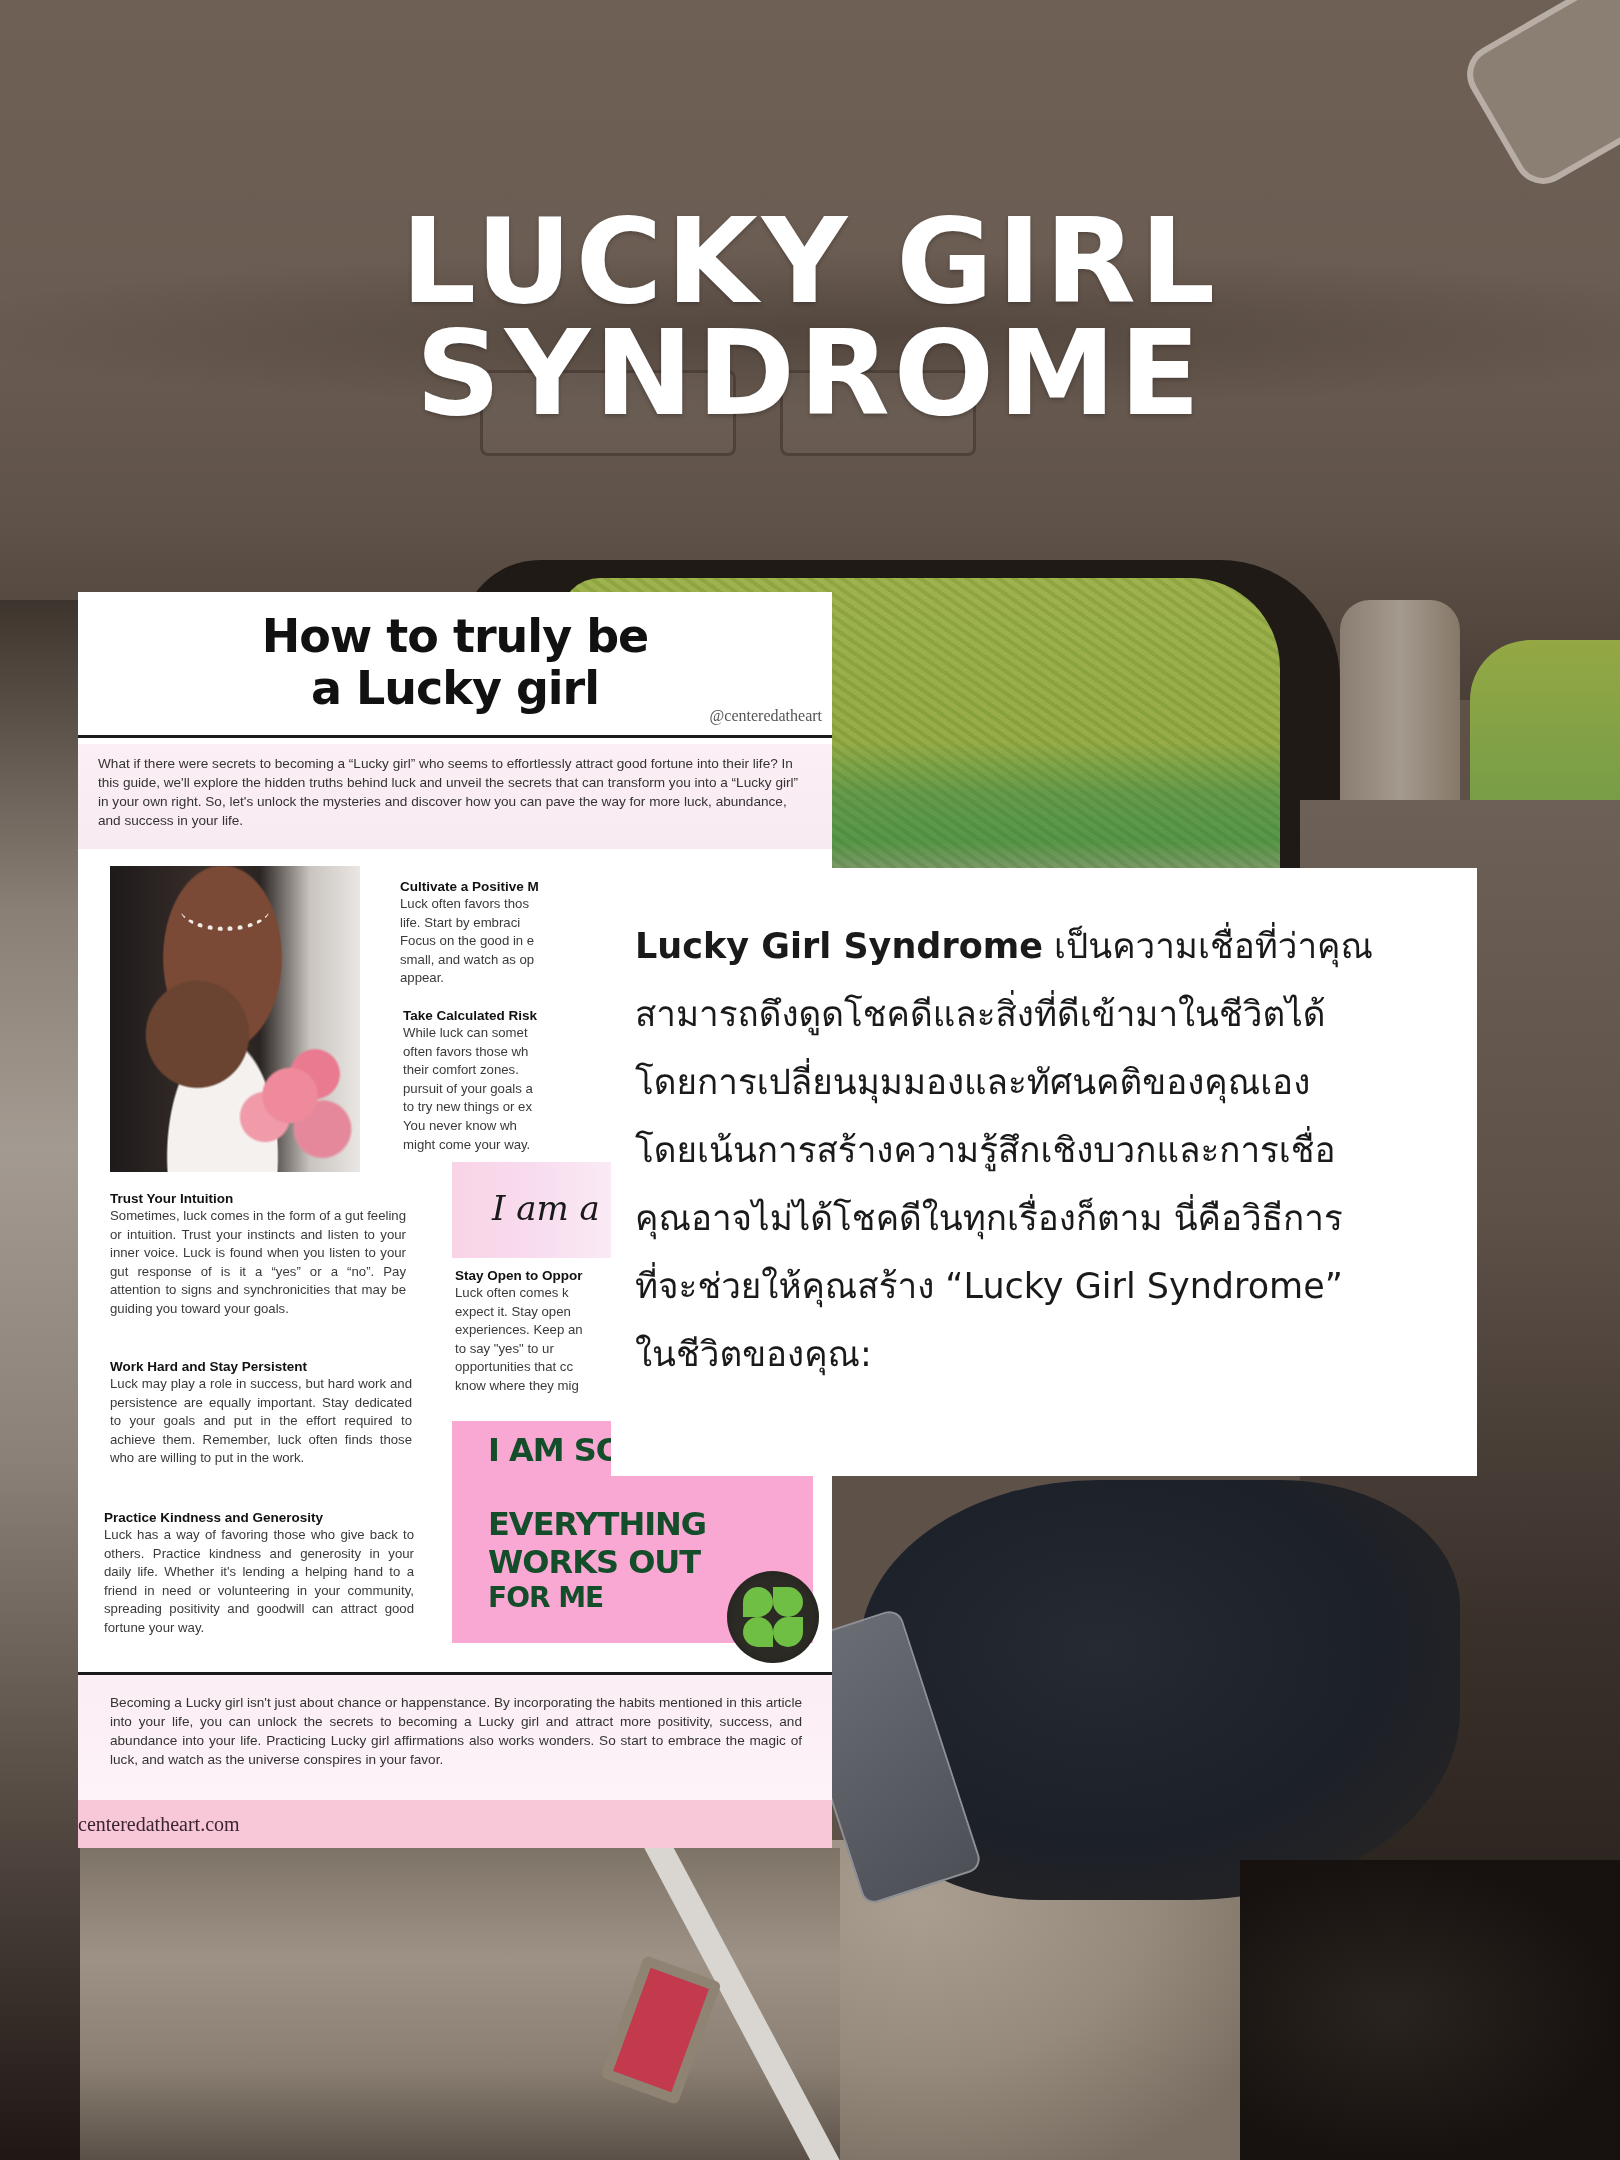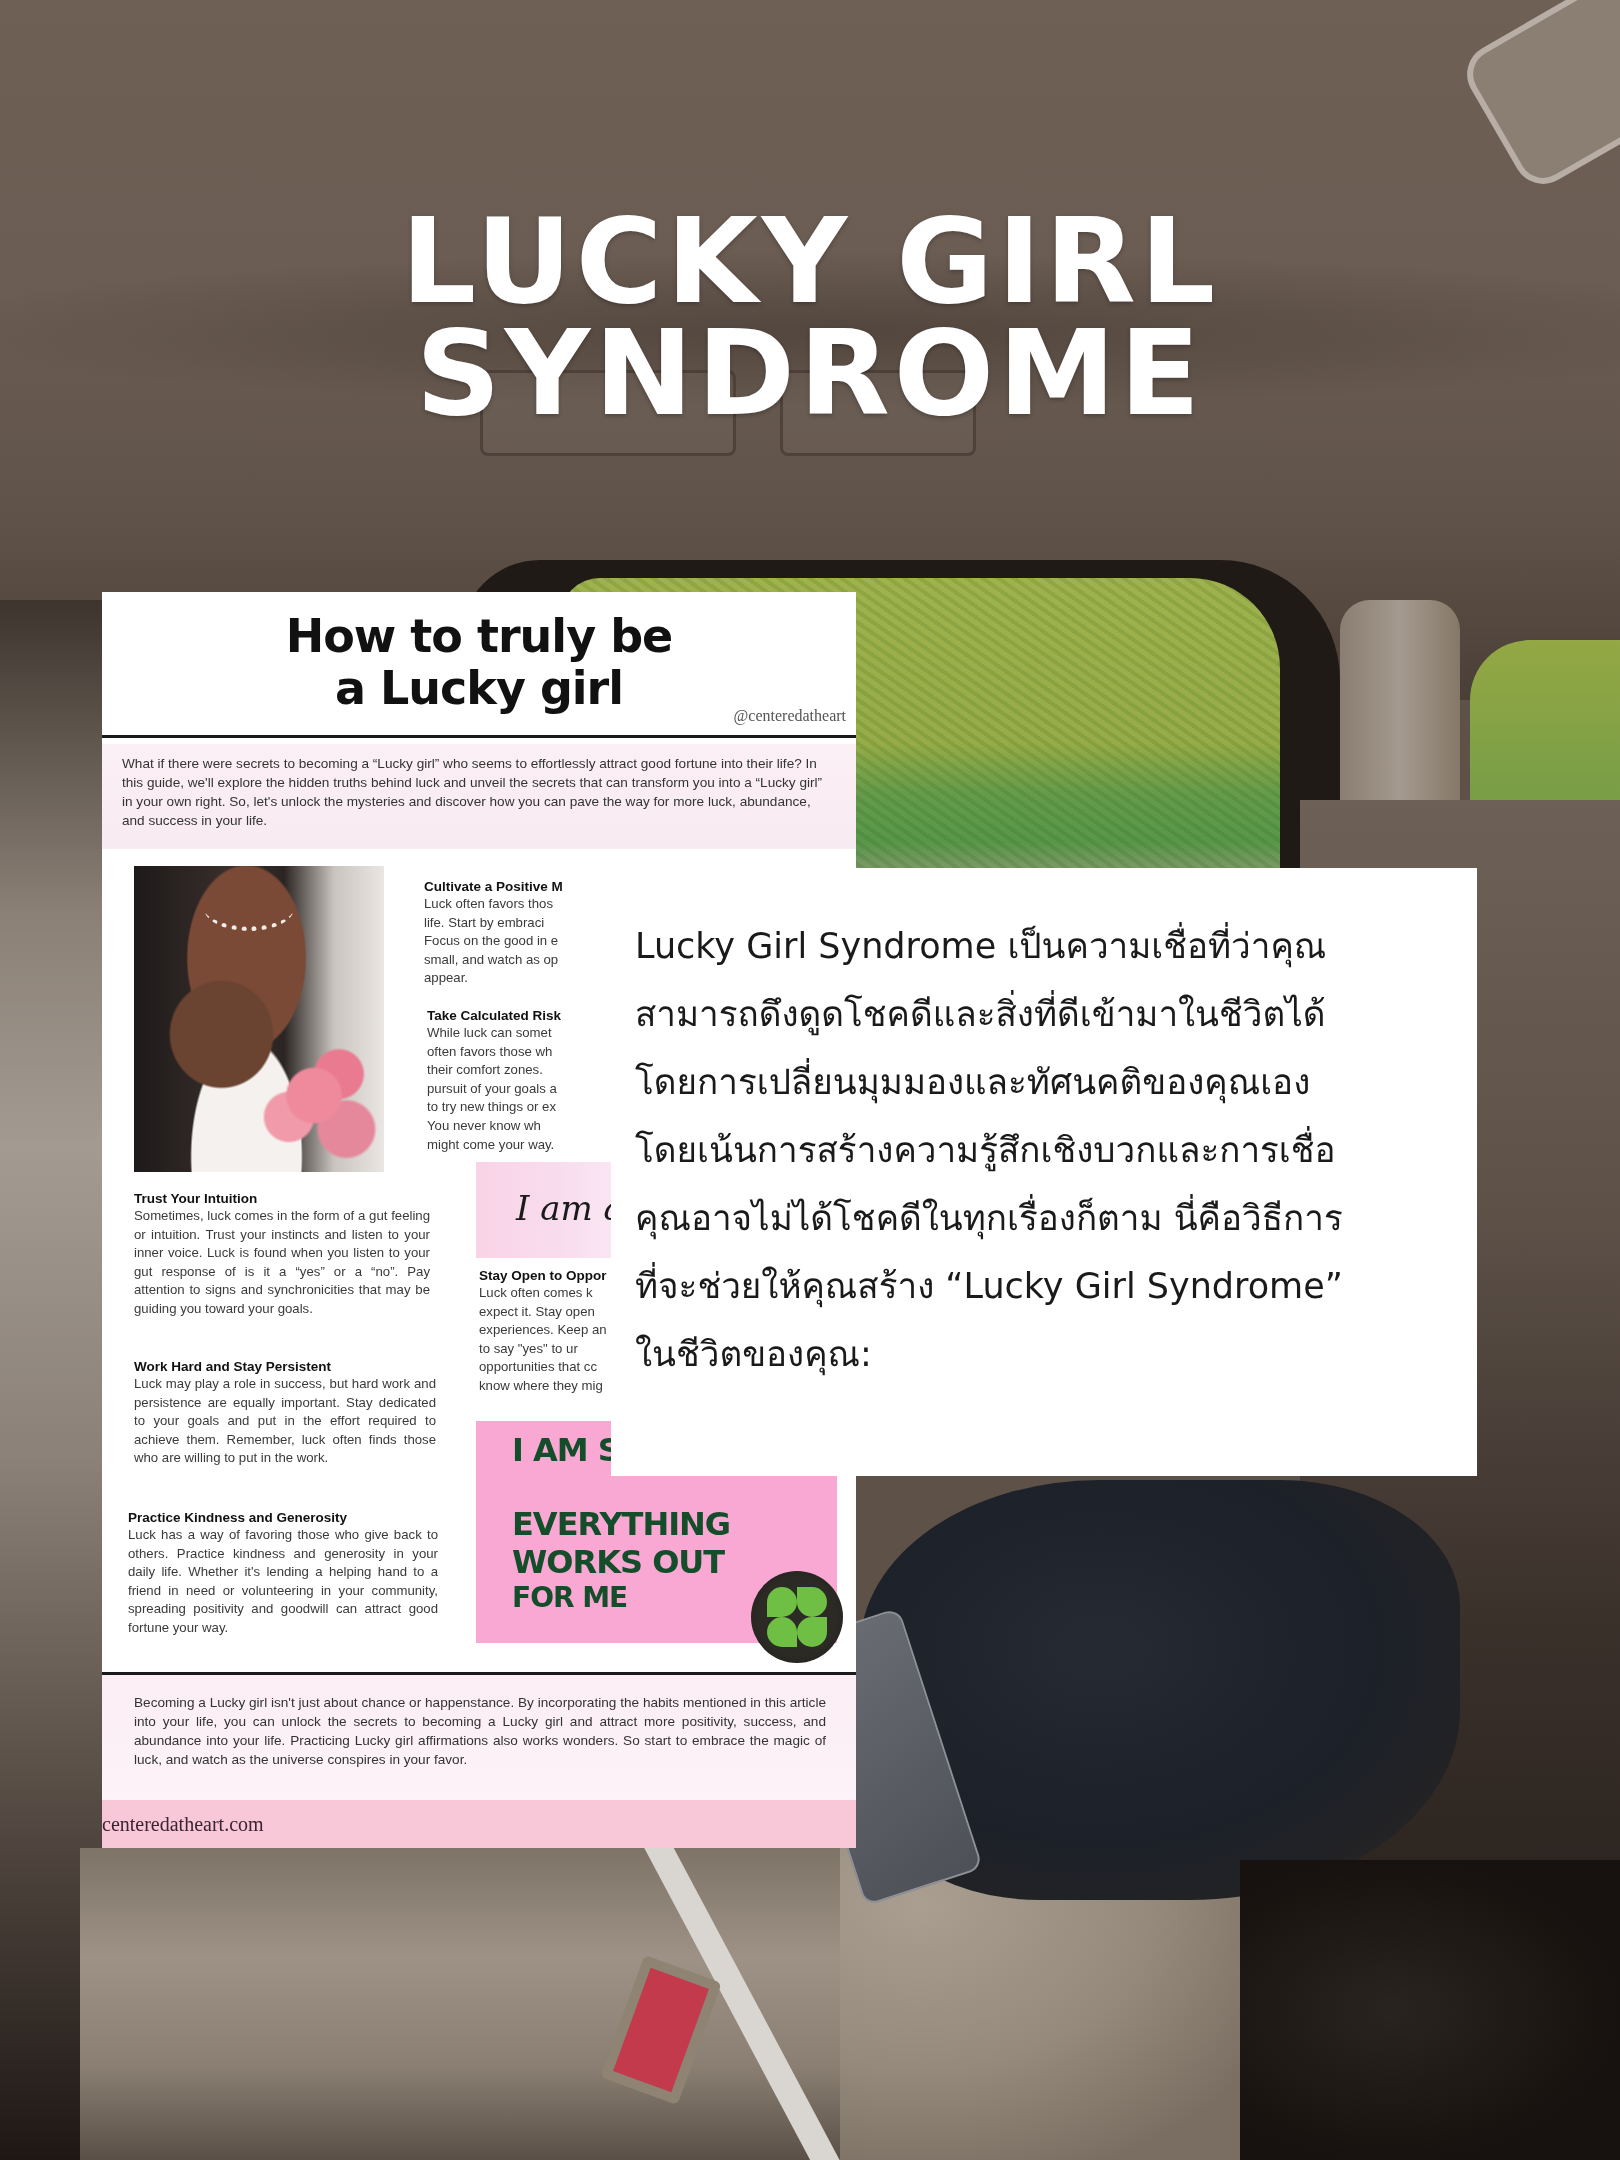--- a/index.html
+++ b/index.html
@@ -95,21 +95,21 @@
   .main-title {
     position: absolute; left: 0; top: 205px; width: 1620px; text-align: center;
     color: #ffffff; font-family: "DejaVu Sans", sans-serif; font-weight: bold;
     font-size: 118px; line-height: 112px; letter-spacing: 4px;
     text-shadow: 0 2px 4px rgba(0,0,0,.25);
   }
 
   
   .doc {
     position: absolute; left: 78px; top: 592px; width: 754px; height: 1256px;
-    background: #ffffff; overflow: hidden; margin-left: 24px;
+    background: #ffffff; overflow: hidden;
   }
   .doc-header { position: absolute; left: 0; top: 0; width: 754px; height: 143px; }
   .doc-title {
     position: absolute; left: 0; top: 18px; width: 754px; text-align: center;
     font-family: "DejaVu Sans", sans-serif; font-size: 46px; line-height: 52px;
     color: #111; letter-spacing: -1px; font-weight: bold;
   }
   .doc-handle {
     position: absolute; right: 10px; top: 115px;
     font-family: "Liberation Serif", serif; font-size: 16px; color: #555;
@@ -190,21 +190,21 @@
 
   
   .thai-card {
     position: absolute; left: 611px; top: 868px; width: 866px; height: 608px; background: #ffffff;
   }
   .thai-text {
     position: absolute; left: 24px; top: 44px; width: 830px;
     font-family: "DejaVu Sans", sans-serif; font-size: 35px; line-height: 68px; color: #1a1a1a;
   }
   .thai-text .line { display: block; white-space: nowrap; }
-  .thai-text b { font-weight: normal; }
+  .thai-text b { font-weight: bold; }
 </style>
 </head>
 <body>
 
 <div class="bg">
   <div class="bg-ceiling"></div>
   <div class="bg-ceiling-fold"></div>
   <div class="bg-light"></div>
   <div class="bg-handle"></div>
   <div class="bg-handle bg-handle2"></div>

